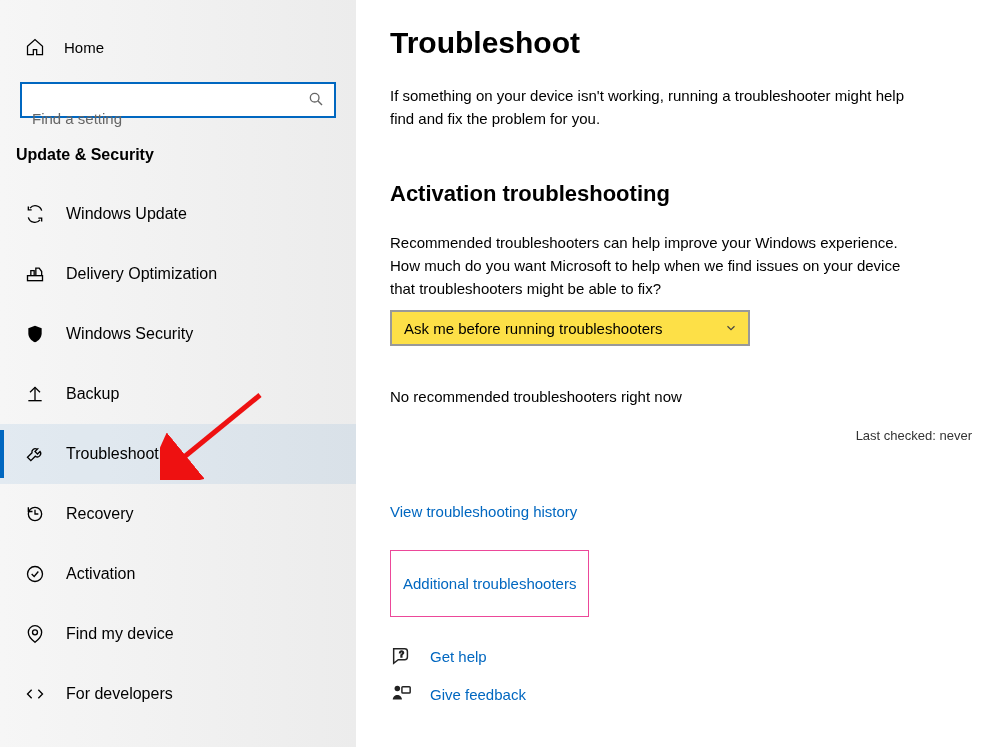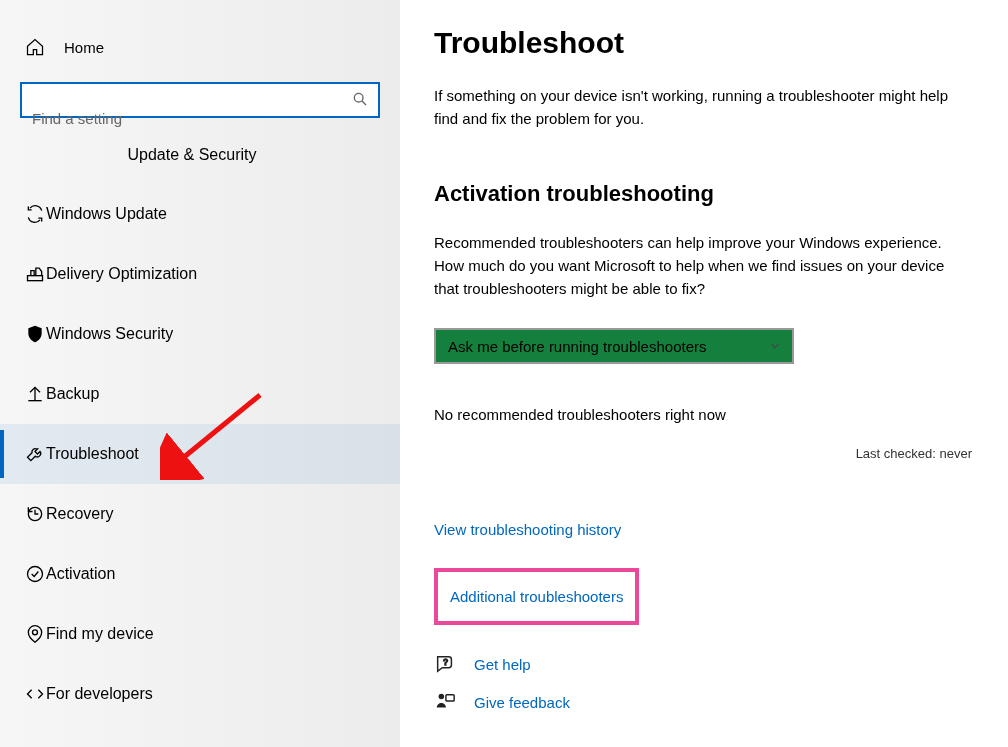--- a/index.html
+++ b/index.html
@@ -10,21 +10,21 @@
     color: #000;
     background: #fff;
     display: flex;
     width: 1008px;
     height: 747px;
     overflow: hidden;
   }
 
   
   .sidebar {
-    width: 400px;
+    width: 356px;
     background: linear-gradient(to right, #f6f6f6 0%, #ececec 100%);
     padding-top: 26px;
     position: relative;
     flex-shrink: 0;
   }
   .home-row {
     display: flex;
     align-items: center;
     gap: 18px;
     padding: 10px 24px;
@@ -51,30 +51,30 @@
     font-size: 15px;
     font-family: inherit;
     color: #000;
     background: transparent;
     margin-top: 37px;
   }
   .search-box input::placeholder { color: #666; }
   .search-box .search-ic { width: 18px; height: 18px; color:#555; }
 
   .category-title {
-    font-weight: 400;
+    font-weight: 700;
     font-size: 16px;
-    padding: 28px 20px 20px 4px;
-    text-align: center;
+    padding: 28px 20px 20px 16px;
   }
 
   .nav-list { list-style: none; }
   .nav-item {
     display: flex;
     align-items: center;
+    gap: 20px;
     padding: 0 24px;
     height: 60px;
     cursor: pointer;
     position: relative;
   }
   .nav-item .icon { width: 22px; height: 22px; display:flex; align-items:center; justify-content:center; flex-shrink:0; }
   .nav-item .label { font-size: 16px; }
   .nav-item.selected {
     background: rgba(0,103,192,0.08);
   }
@@ -106,33 +106,33 @@
   }
   h2.section-title {
     font-size: 22px;
     font-weight: 600;
     margin-bottom: 24px;
   }
   .rec-desc {
     font-size: 15px;
     line-height: 1.55;
     max-width: 530px;
-    margin-bottom: 28px;
+    margin-bottom: 10px;
   }
   .dropdown {
     border: 2px solid #999;
     height: 36px;
     width: 360px;
     display: flex;
     align-items: center;
     padding: 0 10px 0 12px;
     cursor: pointer;
     font-size: 15px;
     justify-content: space-between;
-    background: #15803d;
+    background: #fde047;
     margin-bottom: 42px;
   }
   .dropdown .chev { width:14px; height:14px; color:#444; }
 
   .no-rec {
     font-size: 15px;
     margin-bottom: 23px;
   }
   .last-checked {
     font-size: 13px;
@@ -144,22 +144,22 @@
   .link {
     color: #0067c0;
     font-size: 15px;
     cursor: pointer;
     display: inline-block;
   }
   .link-row { margin-bottom: 30px; margin-top: 35px; }
 
   .boxed-link {
     display:inline-block;
-    padding: 16px 12px;
-    border: 4px solid #ec4899;
+    padding: 24px 12px;
+    border: 1px solid #ec4899;
     margin-bottom: 28px;
   }
 
   .help-row {
     display: flex;
     align-items: center;
     gap: 18px;
     margin-bottom: 16px;
   }
   .help-row .hicon { width:22px; height:22px; display:flex; align-items:center; justify-content:center; color:#222; }

